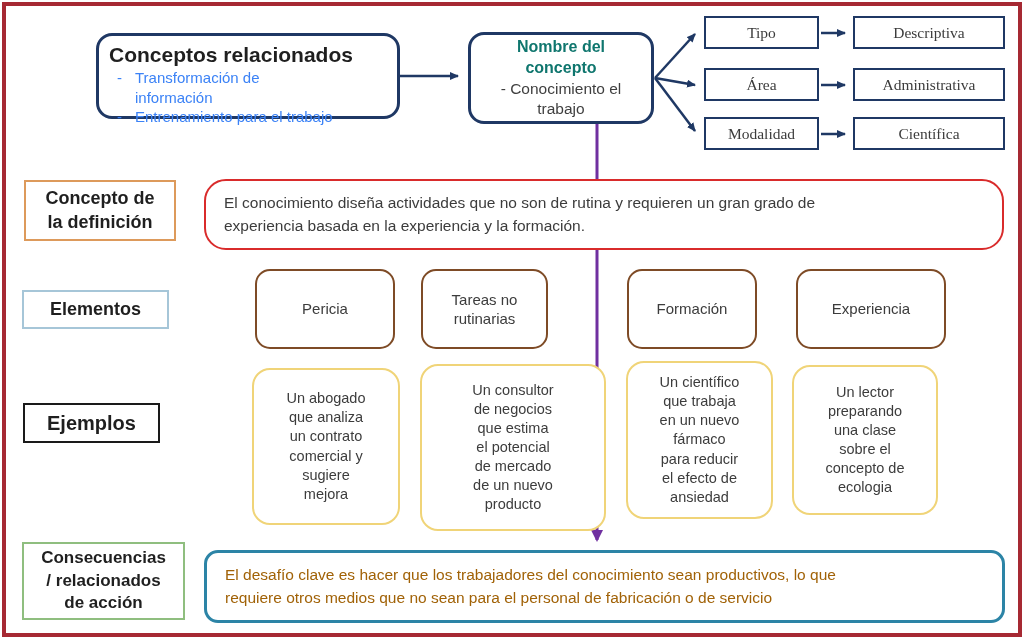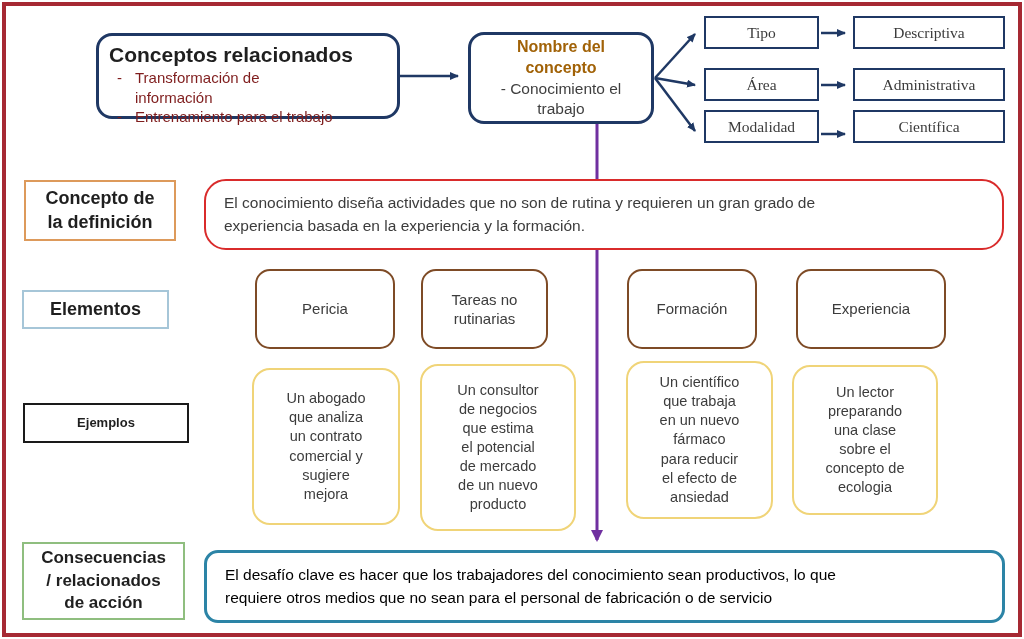--- a/index.html
+++ b/index.html
@@ -9,58 +9,58 @@
   .frame{position:absolute;inset:2px;border:4px solid #A62933;z-index:0;}
   .arrows{position:absolute;left:0;top:0;width:1024px;height:639px;z-index:1;}
   .box{position:absolute;box-sizing:border-box;background:#fff;z-index:2;}
   .pre{white-space:pre-line;}
   .center{display:flex;align-items:center;justify-content:center;text-align:center;}
 
   
   .related{left:96px;top:33px;width:304px;height:86px;border:3px solid #1F3864;
            border-radius:16px;padding:5px 8px 4px 10px;font-size:15px;line-height:1.3;}
   .related-title{font-weight:bold;font-size:21px;color:#1f1f1f;}
-  .rc-item{position:relative;padding-left:26px;white-space:pre-line;color:#7f1d1d;}
+  .rc-item{position:relative;padding-left:26px;white-space:pre-line;color:#3b82f6;}
   .rc-item::before{content:"-";position:absolute;left:8px;top:0;}
 
   .namebox{left:468px;top:32px;width:186px;height:92px;border:3px solid #1F3864;
            border-radius:16px;flex-direction:column;font-size:15.5px;line-height:1.3;}
-  .name-title{font-weight:bold;font-size:16px;color:#a16207;}
+  .name-title{font-weight:bold;font-size:16px;color:#0f766e;}
 
   .attr{border:2.5px solid #1F3864;height:33px;font-size:15.5px;color:#3c3c3c;font-family:Liberation Serif, serif;}
   .attr-l{left:704px;width:115px;}
   .attr-v{left:853px;width:152px;}
-  .row0{top:16px;} .row1{top:68px;} .row2{top:110px;}
+  .row0{top:16px;} .row1{top:68px;} .row2{top:117px;}
 
   
   .lbl{font-weight:bold;color:#1f1f1f;line-height:1.3;}
   .lbl-def{left:24px;top:180px;width:152px;height:61px;border:2.5px solid #DD9A5B;font-size:18px;}
   .lbl-ele{left:22px;top:290px;width:147px;height:39px;border:2.5px solid #A6C6D8;font-size:18px;}
-  .lbl-exa{left:23px;top:403px;width:166px;height:40px;border:2.5px solid #1A1A1A;font-size:13px;}
+  .lbl-exa{left:23px;top:403px;width:137px;height:40px;border:2.5px solid #1A1A1A;font-size:20px;}
   .lbl-con{left:22px;top:542px;width:163px;height:78px;border:2.5px solid #8FBE7F;font-size:17px;line-height:1.34;}
 
   
   .defbox{left:204px;top:179px;width:800px;height:71px;border:2.5px solid #D92B2B;
           border-radius:22px;padding:0 18px;display:flex;align-items:center;
           font-size:15.5px;line-height:1.45;color:#3c3c3c;}
   .conbox{left:204px;top:550px;width:801px;height:73px;border:3px solid #2C84A6;
           border-radius:14px;padding:0 18px;display:flex;align-items:center;
-          font-size:15.5px;line-height:1.45;color:#000000;}
+          font-size:15.5px;line-height:1.45;color:#a16207;}
 
   
   .ele{border:2.5px solid #7E4B26;border-radius:15px;top:269px;height:80px;
        font-size:15px;line-height:1.3;color:#3c3c3c;}
   .ele1{left:255px;width:140px;} .ele2{left:421px;width:127px;}
   .ele3{left:627px;width:130px;} .ele4{left:796px;width:150px;}
 
   
   .exa{border:2.5px solid #F0D478;border-radius:18px;font-size:14.5px;
        line-height:1.32;color:#3c3c3c;padding:0 6px;}
   .exa1{left:252px;top:368px;width:148px;height:157px;}
-  .exa2{left:420px;top:364px;width:156px;height:167px;}
+  .exa2{left:420px;top:364px;width:186px;height:167px;}
   .exa3{left:626px;top:361px;width:147px;height:158px;}
   .exa4{left:792px;top:365px;width:146px;height:150px;}
 </style>
 </head>
 <body>
 
 <div class="canvas">
   <div class="frame"></div>
 
   <svg class="arrows" viewBox="0 0 1024 639">

